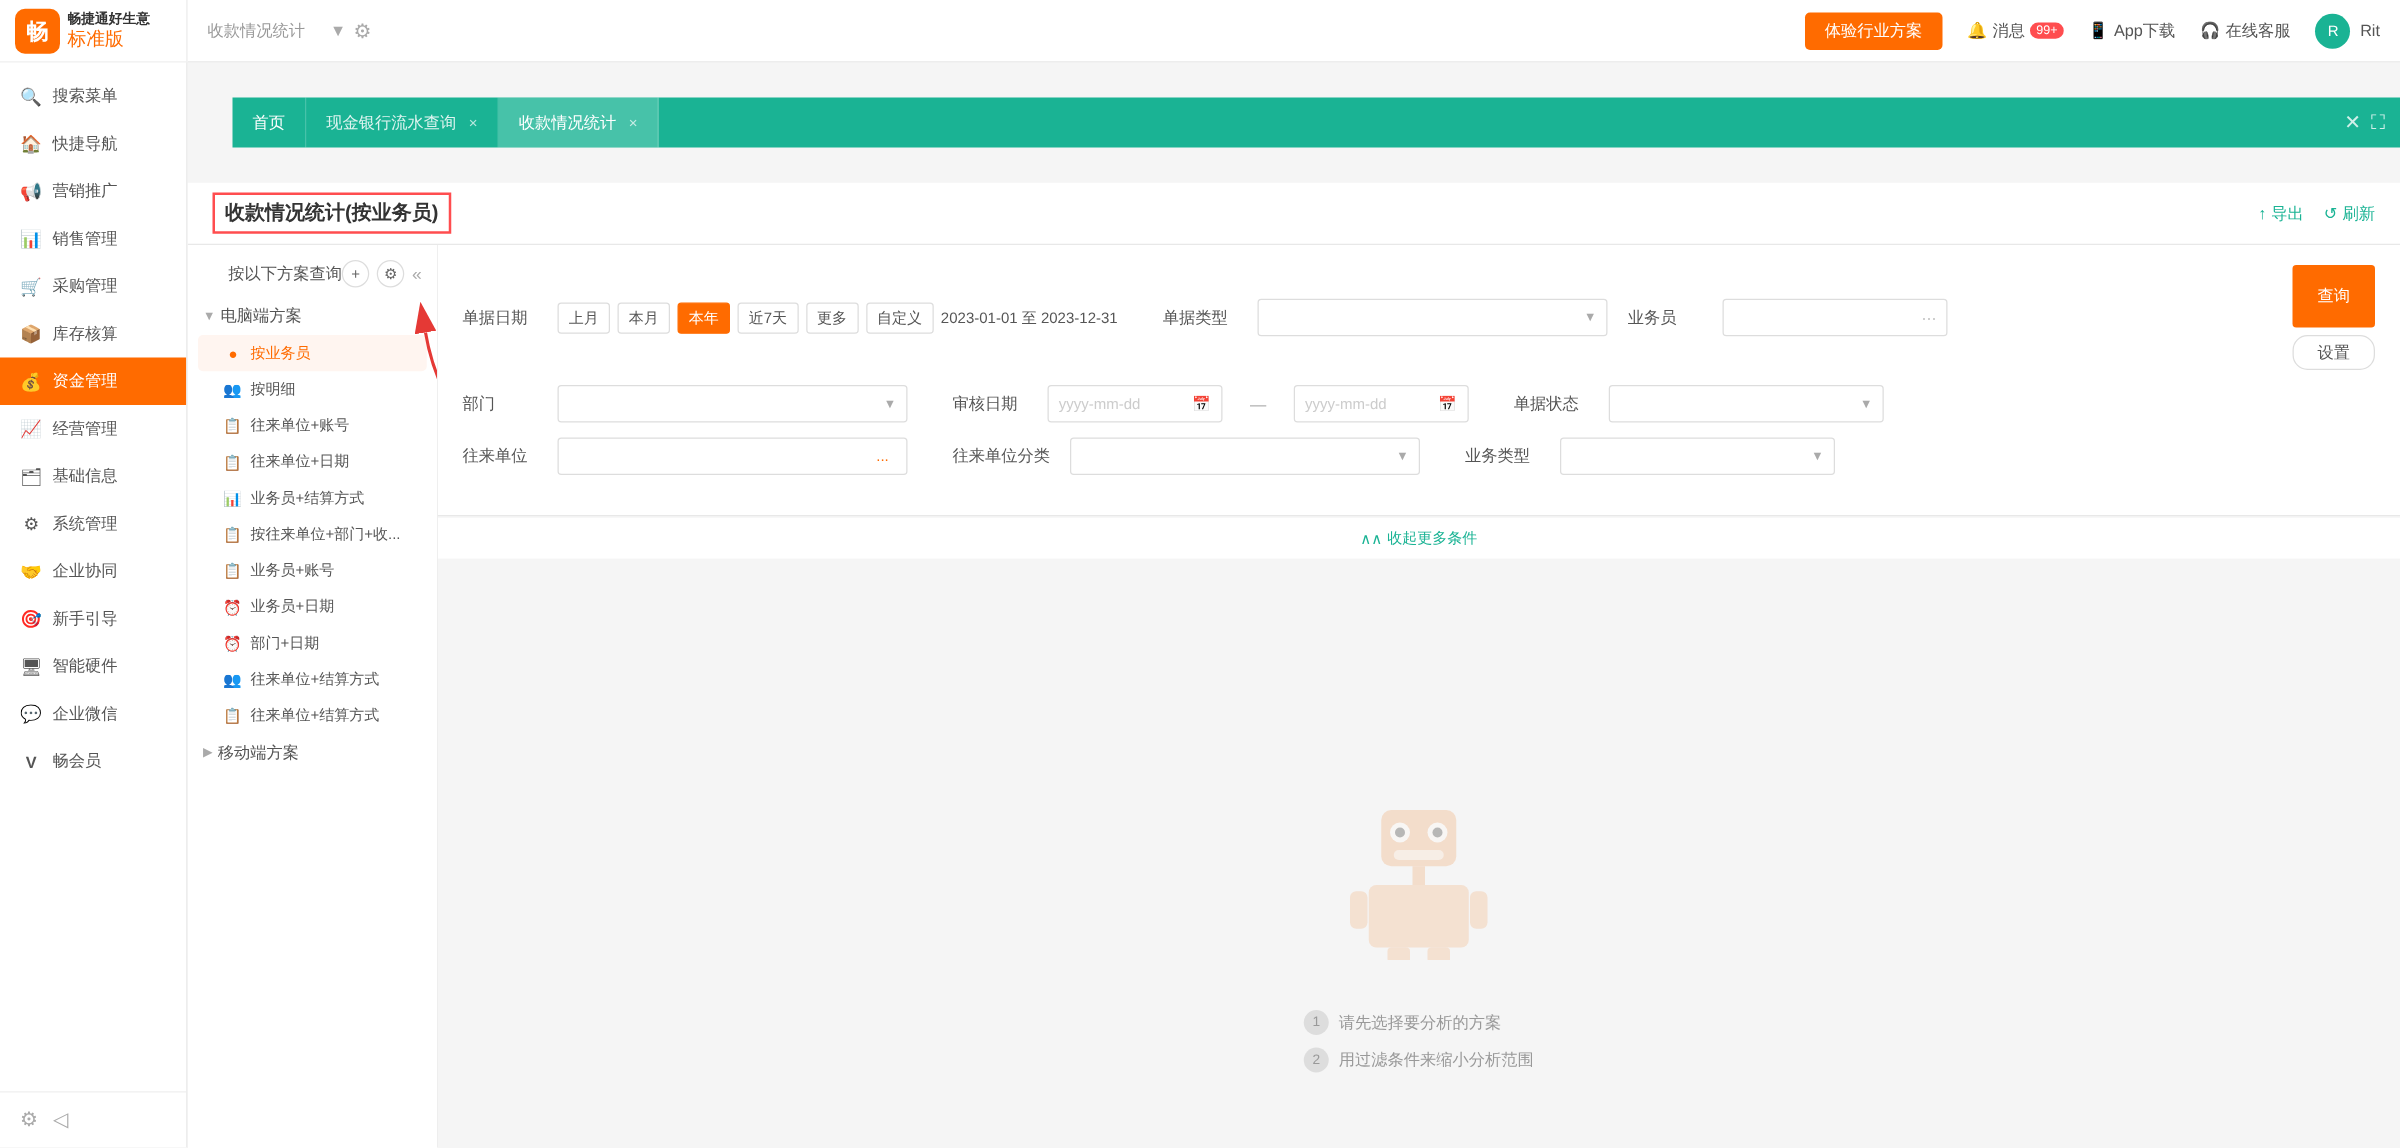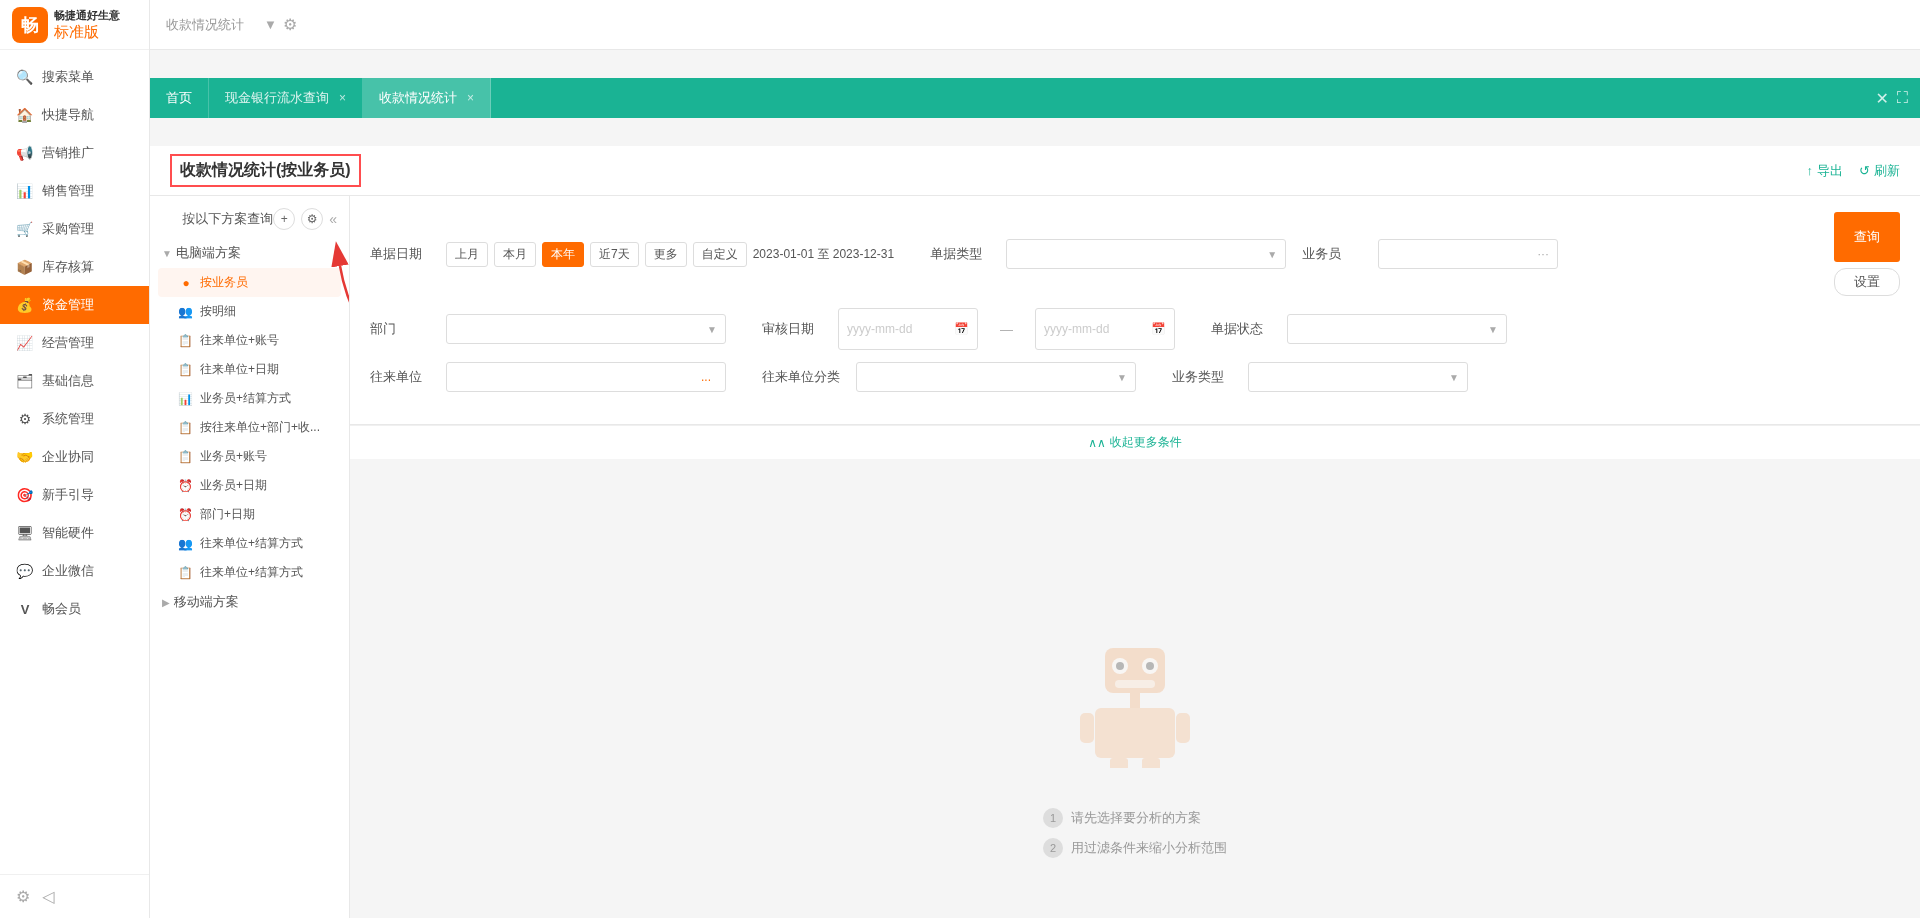--- a/index.html
+++ b/index.html
@@ -25,21 +25,21 @@
     .top-header { height: 50px; background: #fff; display: flex; align-items: center; padding: 0 16px; border-bottom: 1px solid #e8e8e8; gap: 12px; }
     .header-breadcrumb { display: flex; align-items: center; gap: 8px; }
     .breadcrumb-text { color: #999; font-size: 13px; }
     .header-actions { margin-left: auto; display: flex; align-items: center; gap: 20px; }
     .header-btn-trial { background: #ff6b00; color: white; border: none; padding: 6px 16px; border-radius: 4px; cursor: pointer; font-size: 13px; }
     .header-action-item { display: flex; align-items: center; gap: 4px; color: #555; font-size: 13px; cursor: pointer; }
     .badge-red { background: #ff4d4f; color: white; border-radius: 10px; font-size: 10px; padding: 1px 5px; }
     .header-user { color: #555; font-size: 13px; }
 
     
-    .tab-bar { height: 40px; background: #1ab394; display: flex; align-items: stretch; padding: 0; flex-shrink: 0; }
+    .tab-bar { height: 40px; background: #1ab394; display: flex; align-items: stretch; padding: 0; flex-shrink: 0; margin-left: 36px; }
     .tab-item { display: flex; align-items: center; padding: 0 16px; color: rgba(255,255,255,0.85); font-size: 13px; cursor: pointer; border-right: 1px solid rgba(255,255,255,0.2); position: relative; gap: 6px; }
     .tab-item.active { background: rgba(255,255,255,0.2); color: white; }
     .tab-home { color: white; font-size: 13px; padding: 0 16px; display: flex; align-items: center; }
     .tab-close { font-size: 12px; color: rgba(255,255,255,0.7); margin-left: 4px; }
     .tab-bar-end { margin-left: auto; display: flex; align-items: center; padding-right: 12px; gap: 8px; }
     .tab-bar-icon { color: rgba(255,255,255,0.8); font-size: 16px; cursor: pointer; }
 
     
     .page-area { flex: 1; display: flex; flex-direction: column; overflow: hidden; background: #f5f5f5; }
 
@@ -75,21 +75,21 @@
     .filter-row { display: flex; align-items: center; gap: 16px; margin-bottom: 12px; flex-wrap: wrap; }
     .filter-row:last-child { margin-bottom: 16px; }
     .filter-label { color: #555; font-size: 13px; white-space: nowrap; min-width: 60px; }
     .filter-date-group { display: flex; align-items: center; gap: 6px; }
     .date-btn { padding: 3px 8px; border: 1px solid #ddd; background: #fff; border-radius: 3px; cursor: pointer; font-size: 12px; color: #555; }
     .date-btn.active { background: #ff6b00; color: white; border-color: #ff6b00; }
     .date-range { font-size: 12px; color: #555; }
     .filter-select { min-width: 180px; height: 30px; border: 1px solid #ddd; border-radius: 3px; padding: 0 8px; background: #fff; display: flex; align-items: center; justify-content: space-between; cursor: pointer; font-size: 13px; color: #555; }
     .filter-select-wide { min-width: 280px; }
     .select-arrow { color: #aaa; font-size: 10px; }
-    .filter-date-input { min-width: 140px; height: 42px; border: 1px solid #ddd; border-radius: 3px; padding: 0 8px; font-size: 12px; color: #ccc; display: flex; align-items: center; justify-content: space-between; }
+    .filter-date-input { min-width: 140px; height: 30px; border: 1px solid #ddd; border-radius: 3px; padding: 0 8px; font-size: 12px; color: #ccc; display: flex; align-items: center; justify-content: space-between; }
     .date-sep { color: #aaa; font-size: 13px; padding: 0 6px; }
     .filter-more { color: #ff6b00; font-size: 12px; cursor: pointer; margin: 0 6px; }
     .filter-actions { display: flex; flex-direction: column; gap: 6px; margin-left: auto; }
     .query-btn { background: #ff6b00; color: white; border: none; padding: 16px 20px; border-radius: 3px; cursor: pointer; font-size: 13px; }
     .setting-btn { background: #fff; color: #555; border: 1px solid #ddd; padding: 4px 16px; border-radius: 12px; cursor: pointer; font-size: 13px; }
 
     .collapse-bar { background: #fff; border-top: 1px solid #f0f0f0; display: flex; align-items: center; justify-content: center; padding: 8px; cursor: pointer; color: #1ab394; font-size: 12px; gap: 4px; }
 
     
     .empty-area { flex: 1; display: flex; flex-direction: column; align-items: center; justify-content: flex-end; padding-bottom: 60px; background: #f5f5f5; }
@@ -181,20 +181,40 @@
 
 <div class="main">
 
   <div class="top-header">
     <div class="header-breadcrumb">
       <span class="breadcrumb-text">收款情况统计</span>
     </div>
     <div style="margin-left:8px; display:flex; align-items:center; gap:6px;">
       <span style="color:#aaa;cursor:pointer;">▼</span>
       <span style="color:#aaa;cursor:pointer;font-size:16px;">⚙</span>
+    </div>
+    <div class="header-actions">
+      <button class="header-btn-trial">体验行业方案</button>
+      <div class="header-action-item">
+        <span>🔔</span>
+        <span>消息</span>
+        <span class="badge-red">99+</span>
+      </div>
+      <div class="header-action-item">
+        <span>📱</span>
+        <span>App下载</span>
+      </div>
+      <div class="header-action-item">
+        <span>🎧</span>
+        <span>在线客服</span>
+      </div>
+      <div class="header-user">
+        <span style="background:#1ab394;color:white;border-radius:50%;width:28px;height:28px;display:inline-flex;align-items:center;justify-content:center;font-size:12px;">R</span>
+        <span style="margin-left:4px;">Rit</span>
+      </div>
     </div>
   </div>
 
   <div class="tab-bar">
     <div class="tab-home tab-item">
       <span>首页</span>
     </div>
     <div class="tab-item">
       <span>现金银行流水查询</span>
       <span class="tab-close">×</span>

